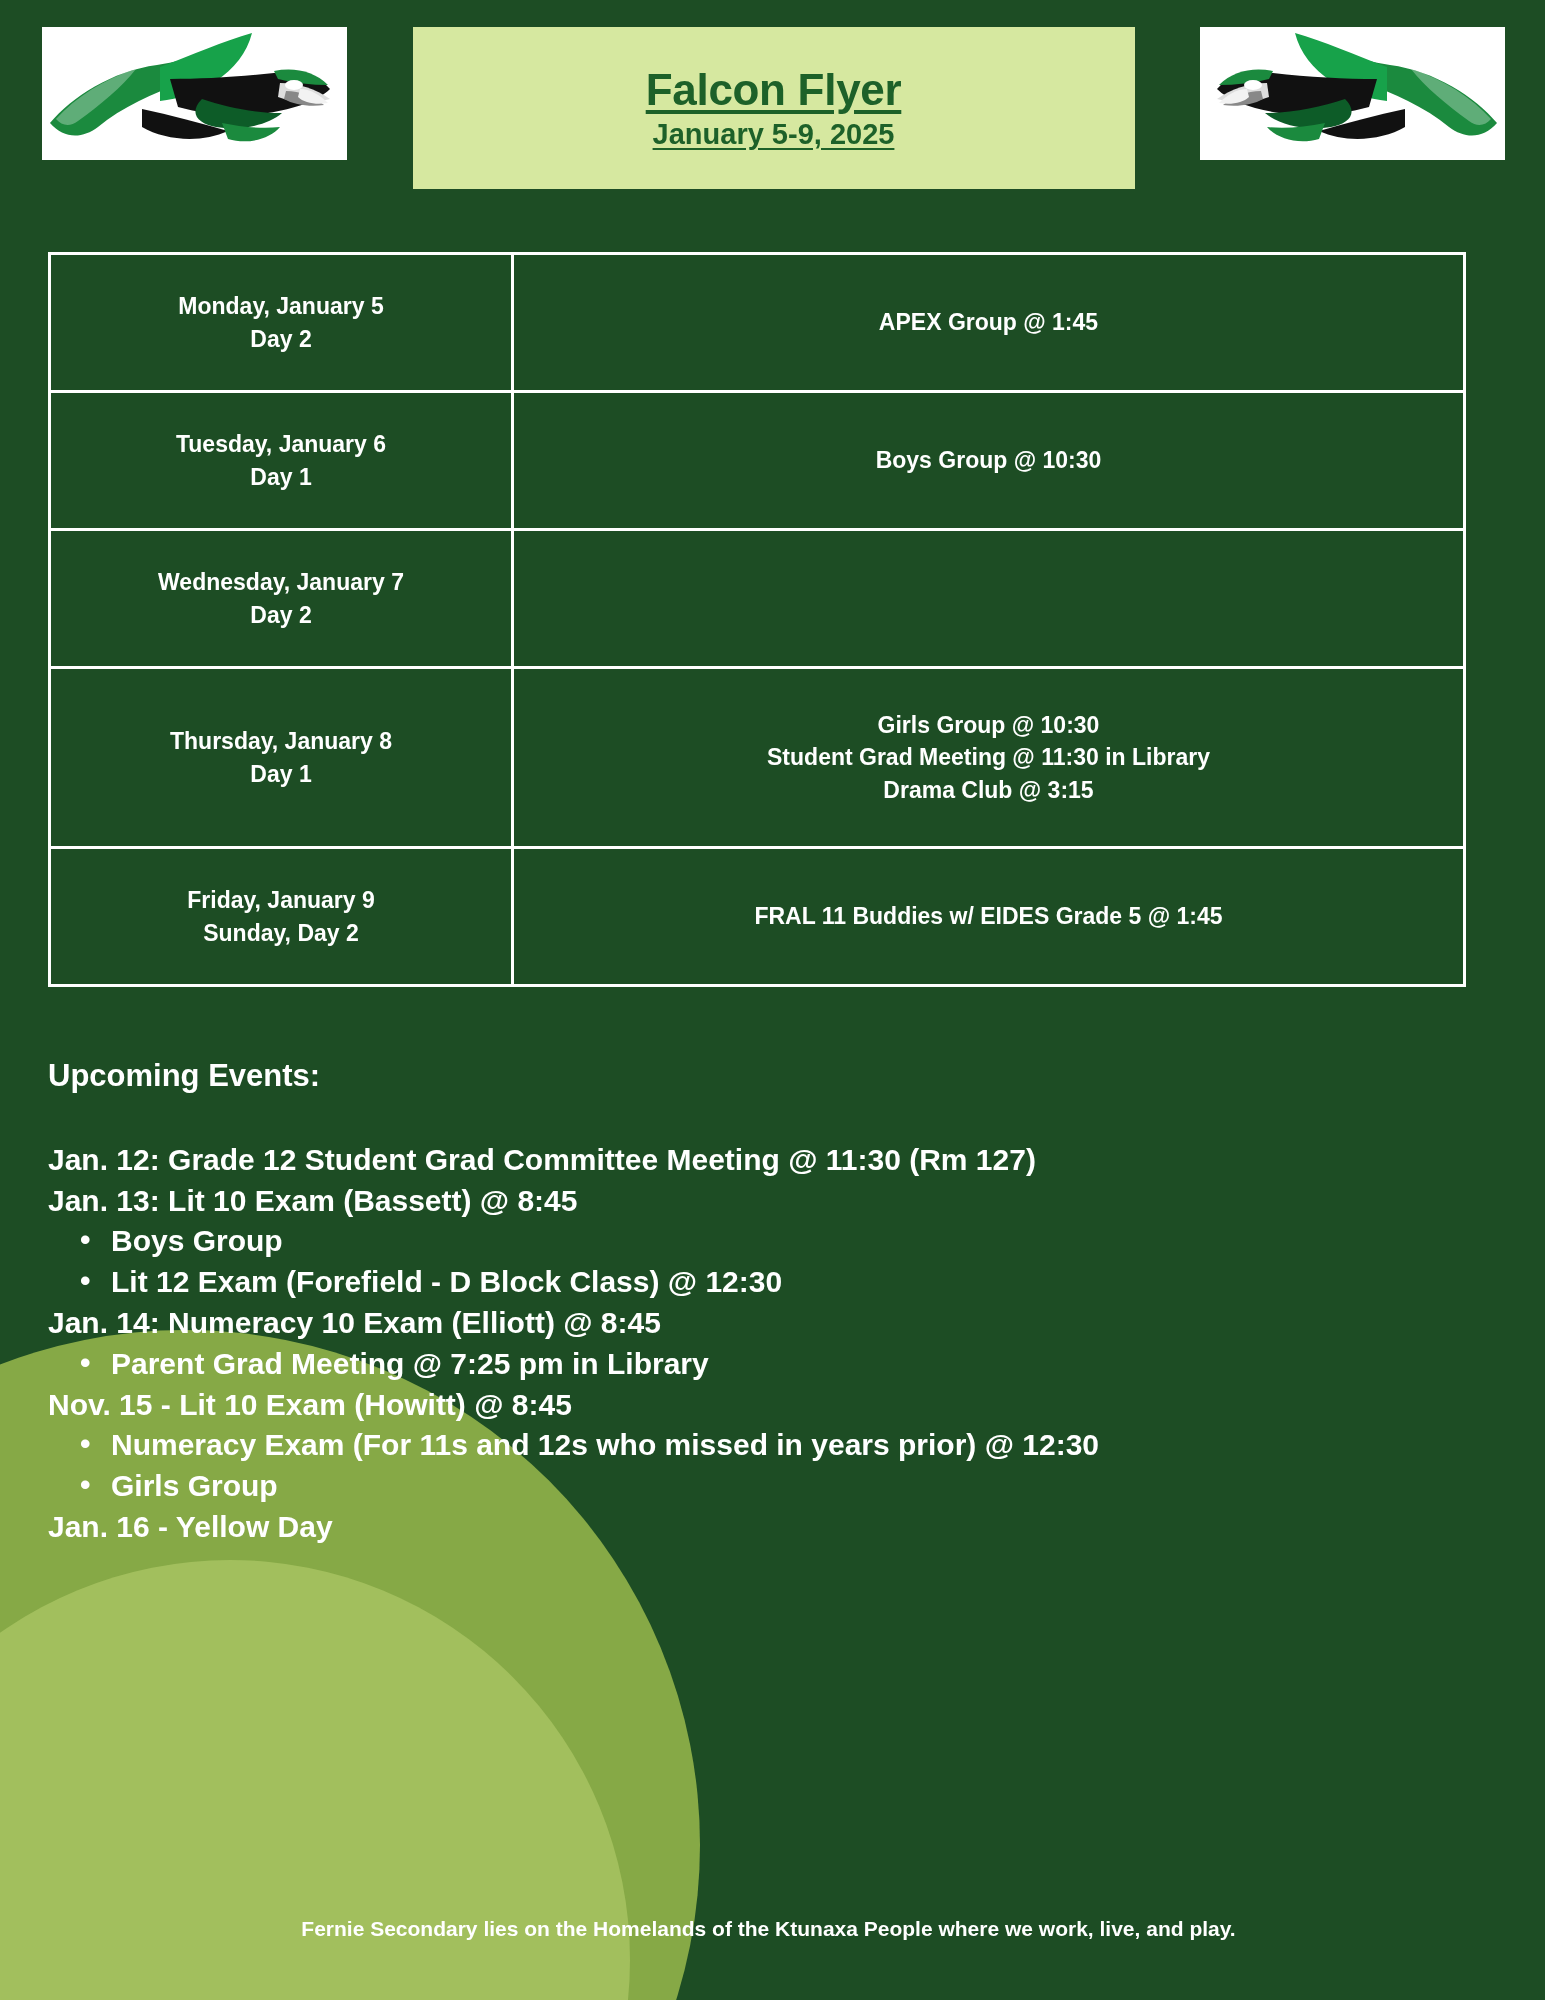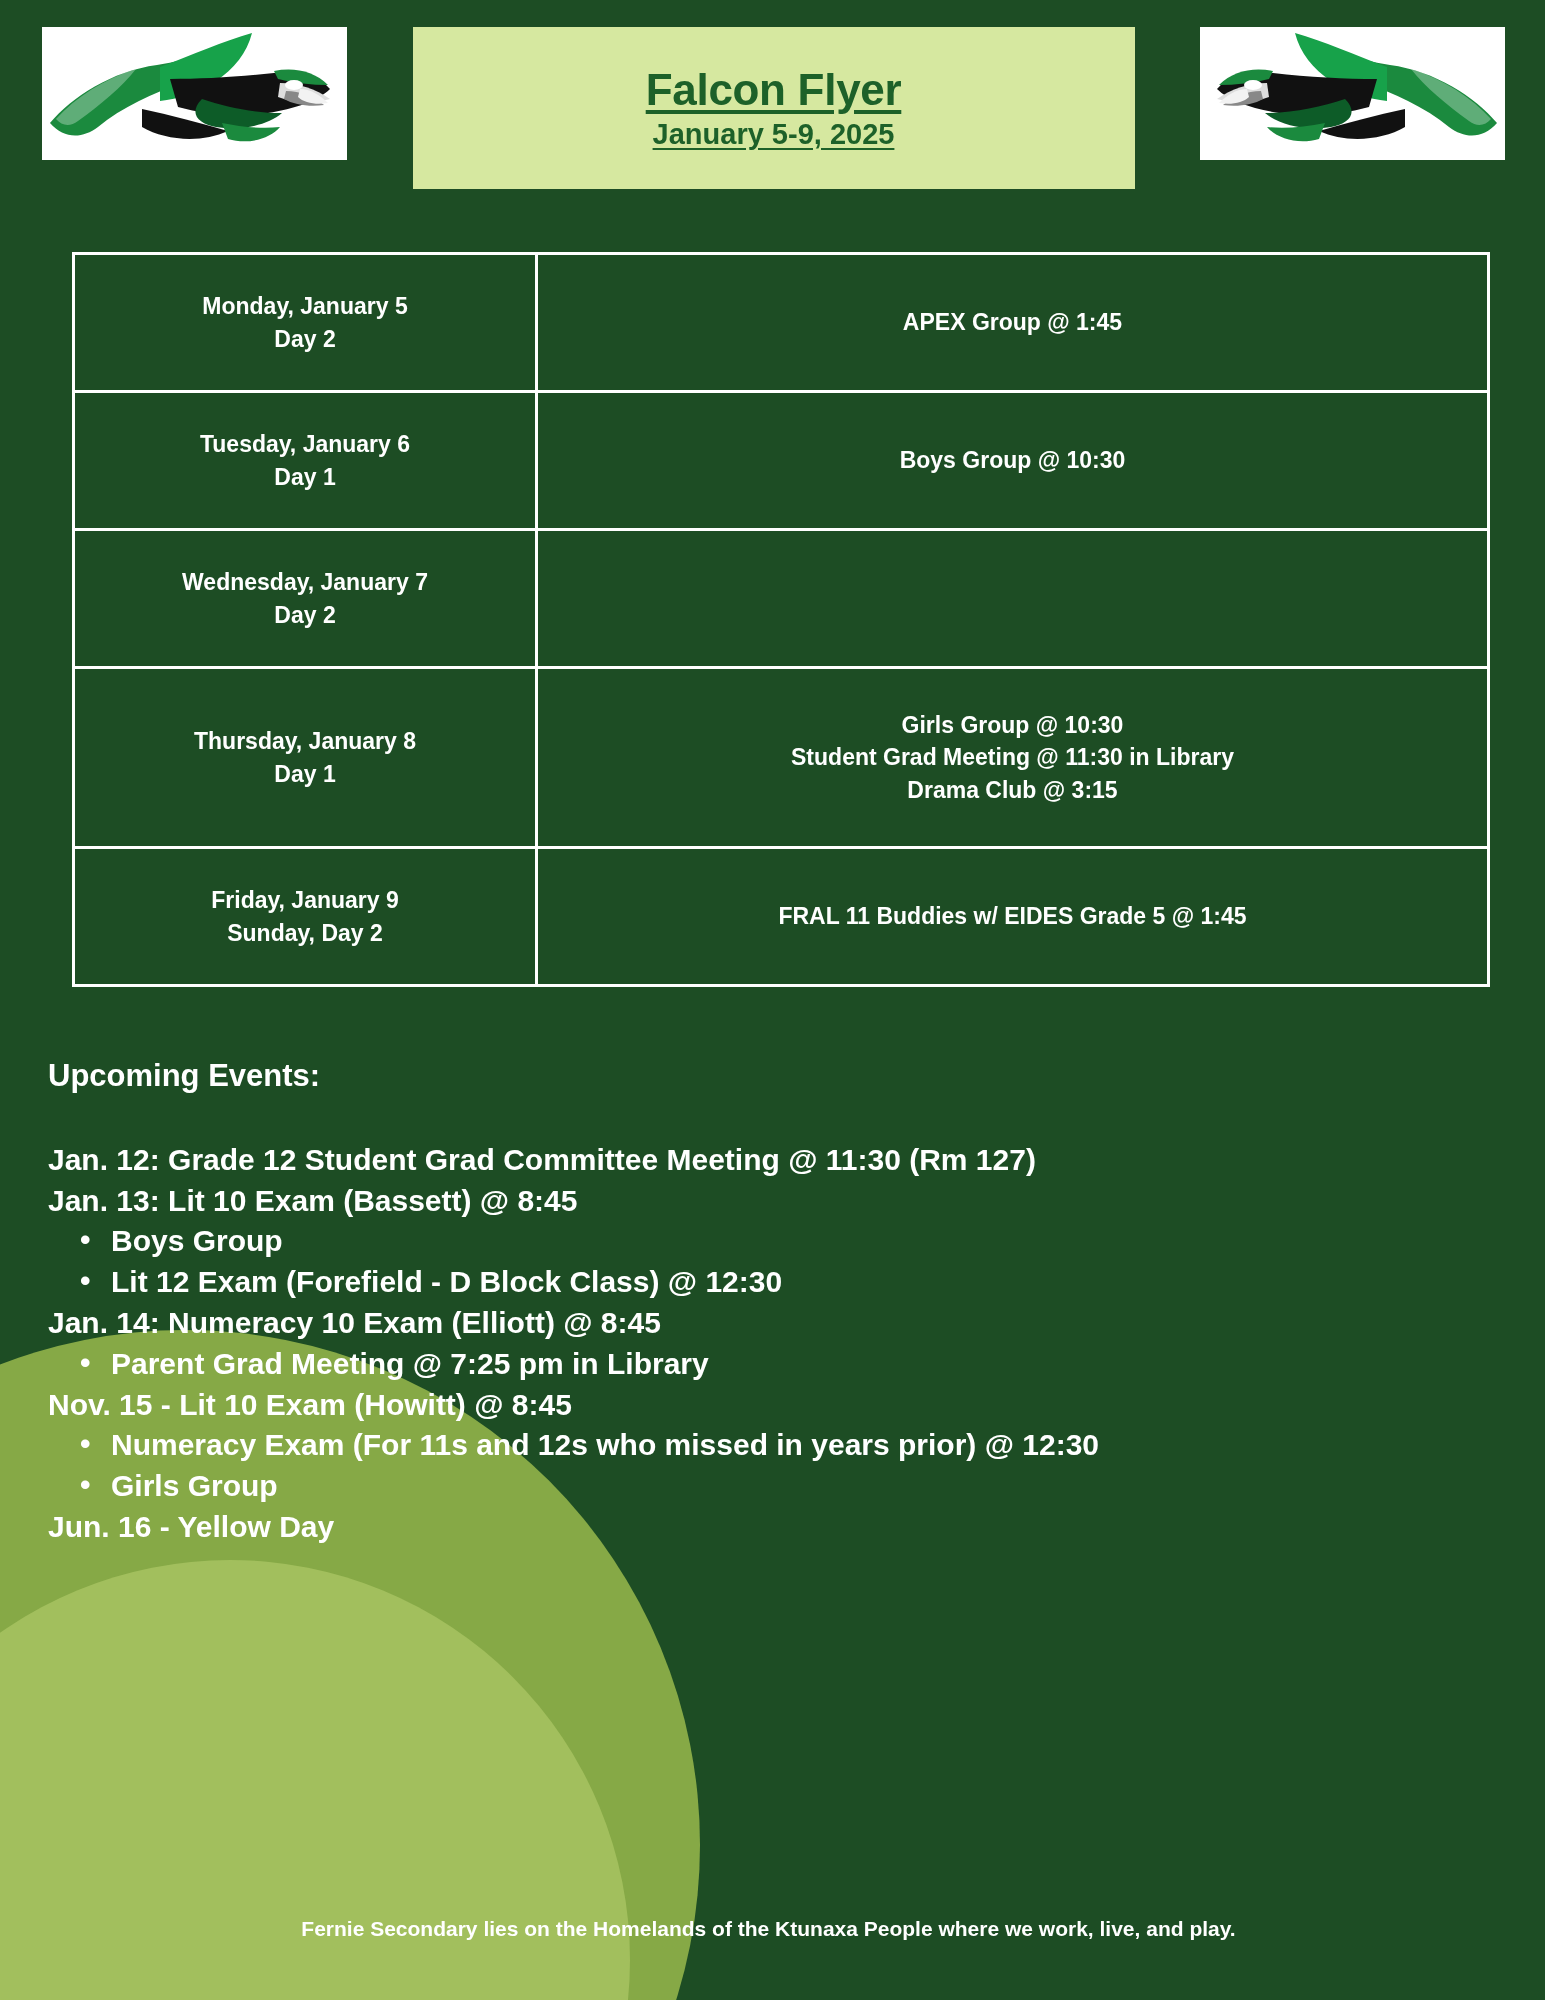--- a/index.html
+++ b/index.html
@@ -102,21 +102,20 @@
   }
 
   
   #schedule-wrap {
     padding: 82px 47px 0 48px;
   }
   table#schedule {
     width: 1415px;
     border-collapse: collapse;
     table-layout: fixed;
-    margin-left: 24px;
   }
   table#schedule td {
     border: 3px solid #ffffff;
     color: #ffffff;
     font-size: 23px;
     font-weight: bold;
     text-align: center;
     vertical-align: middle;
     line-height: 1.42;
     padding: 14px 12px;
@@ -296,20 +295,20 @@
 
     <div class="ev-line">Jan. 12: Grade 12 Student Grad Committee Meeting @ 11:30 (Rm 127)</div>
     <div class="ev-line">Jan. 13: Lit 10 Exam (Bassett) @ 8:45</div>
     <div class="ev-sub">Boys Group</div>
     <div class="ev-sub">Lit 12 Exam (Forefield - D Block Class) @ 12:30</div>
     <div class="ev-line">Jan. 14: Numeracy 10 Exam (Elliott) @ 8:45</div>
     <div class="ev-sub">Parent Grad Meeting @ 7:25 pm in Library</div>
     <div class="ev-line">Nov. 15 - Lit 10 Exam (Howitt) @ 8:45</div>
     <div class="ev-sub">Numeracy Exam (For 11s and 12s who missed in years prior) @ 12:30</div>
     <div class="ev-sub">Girls Group</div>
-    <div class="ev-line">Jun. 16 - Yellow Day</div>
+    <div class="ev-line">Jan. 16 - Yellow Day</div>
   </div>
 
   <div id="footer">
     <div id="footer-text">Fernie Secondary lies on the Homelands of the Ktunaxa People where we work, live, and play.</div>
   </div>
 
 </div>
 
 </body></html>

